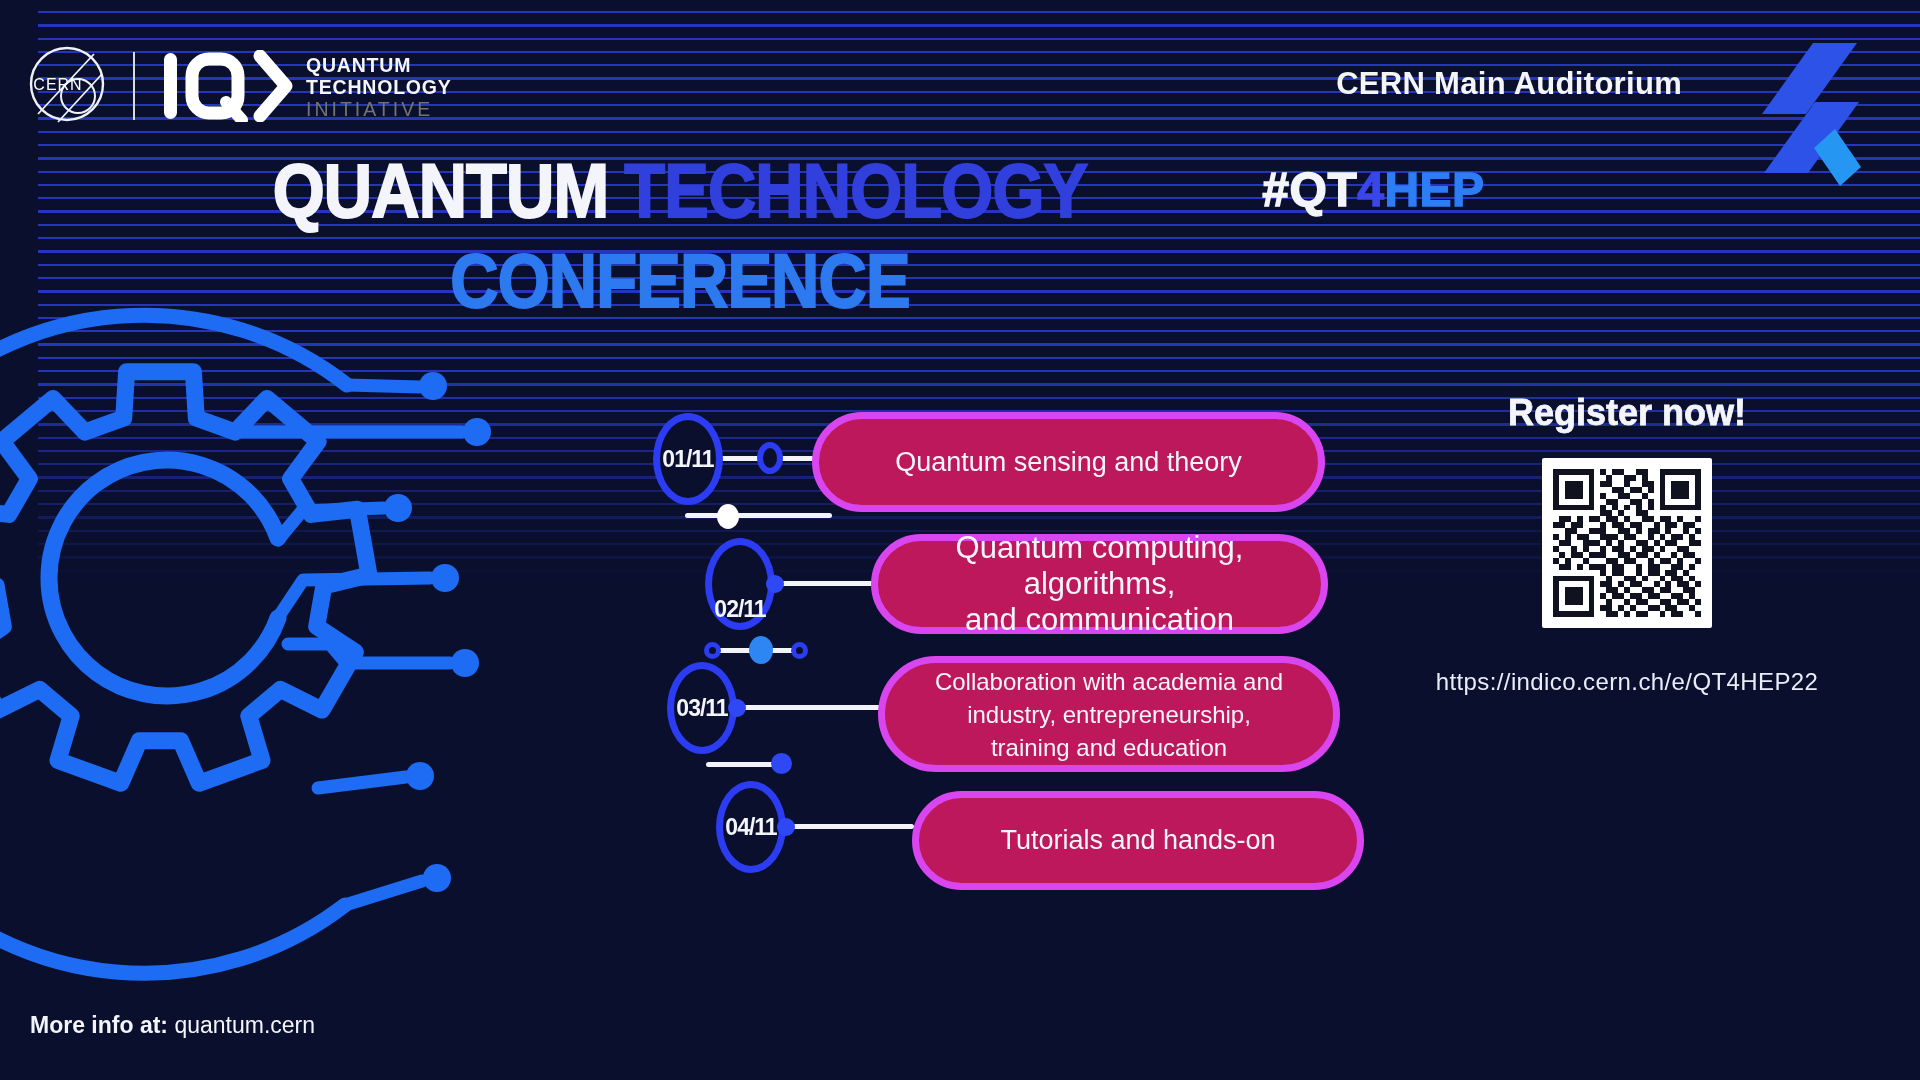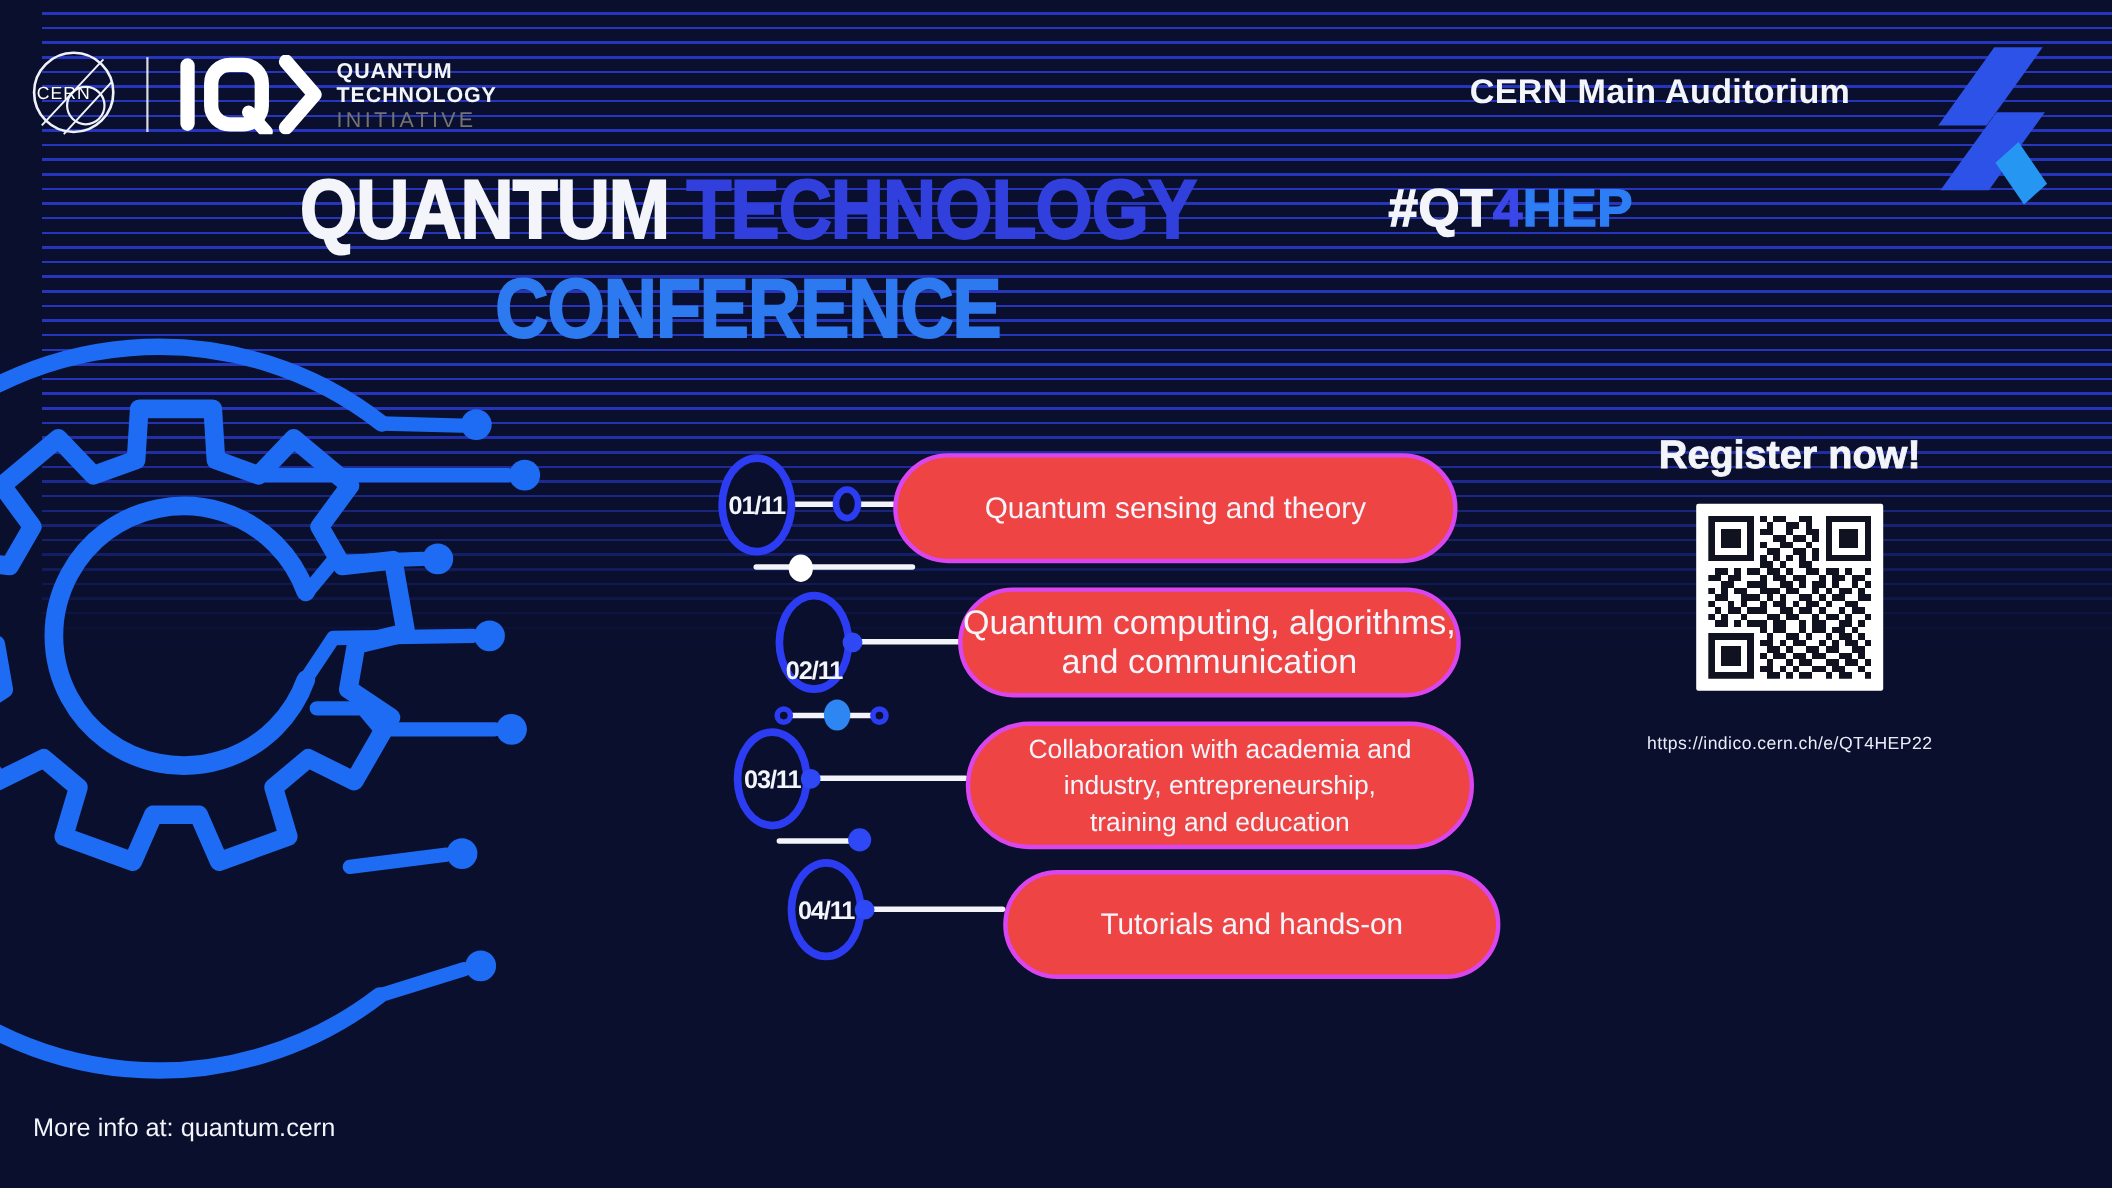--- a/index.html
+++ b/index.html
@@ -38,39 +38,39 @@
          font-size:76px;line-height:90px;font-weight:bold;letter-spacing:-1px;
          -webkit-text-stroke:2px currentColor;transform:scaleX(.88);transform-origin:50% 0;}
   .title .t-tech{color:#3140dd;-webkit-text-stroke:2px #3140dd;margin-left:18px;}
   .title .t-conf{color:#2d79f0;-webkit-text-stroke:2px #2d79f0;}
 
   
   .tl-circle{position:absolute;width:70px;height:92px;border:7px solid #2c3cf2;border-radius:50%;
     background:#0a0f2e;display:flex;align-items:center;justify-content:center;box-sizing:border-box;
     font-size:23px;font-weight:bold;letter-spacing:-1px;white-space:nowrap;z-index:3;}
   .tl-line{position:absolute;height:5px;background:#f2f4fa;border-radius:3px;z-index:1;}
-  .pill{position:absolute;border:4px solid #d946ef;border-radius:70px;box-sizing:border-box;
+  .pill{position:absolute;border:7px solid #d946ef;border-radius:70px;box-sizing:border-box;
     display:flex;align-items:center;justify-content:center;text-align:center;
-    white-space:pre-line;background:#ef4444;z-index:2;}
+    white-space:pre-line;background:#be185d;z-index:2;}
   .edge-dot{position:absolute;width:18px;height:18px;border-radius:50%;background:#2f48f5;z-index:4;}
   .hollow{position:absolute;border-radius:50%;background:#0a0f2e;box-sizing:border-box;z-index:4;}
   .dot{position:absolute;border-radius:50%;z-index:4;}
 
   
   .reg-title{position:absolute;left:1420px;top:392px;width:414px;text-align:center;
     font-size:36px;font-weight:bold;-webkit-text-stroke:.8px currentColor;}
   .qr-box{position:absolute;left:1542px;top:458px;width:148px;height:148px;background:#ffffff;
     padding:11px;border-radius:2px;}
   .qr-box svg{display:block;width:148px;height:148px;shape-rendering:crispEdges;}
   .reg-url{position:absolute;left:1380px;top:668px;width:494px;text-align:center;
-    font-size:16px;color:#e9edf8;letter-spacing:.4px;}
+    font-size:24px;color:#e9edf8;letter-spacing:.4px;}
 
   
   .footer{position:absolute;left:30px;top:1012px;font-size:23px;}
-  .footer .b{font-weight:normal;}
+  .footer .b{font-weight:bold;}
 </style>
 </head>
 <body>
 
 <div class="stage">
 
   <div class="stripes"></div>
 
   <svg class="art" width="560" height="700" viewBox="0 0 560 700" fill="none" stroke="#1e6cf4" stroke-linecap="round" stroke-linejoin="round">
     <g>

